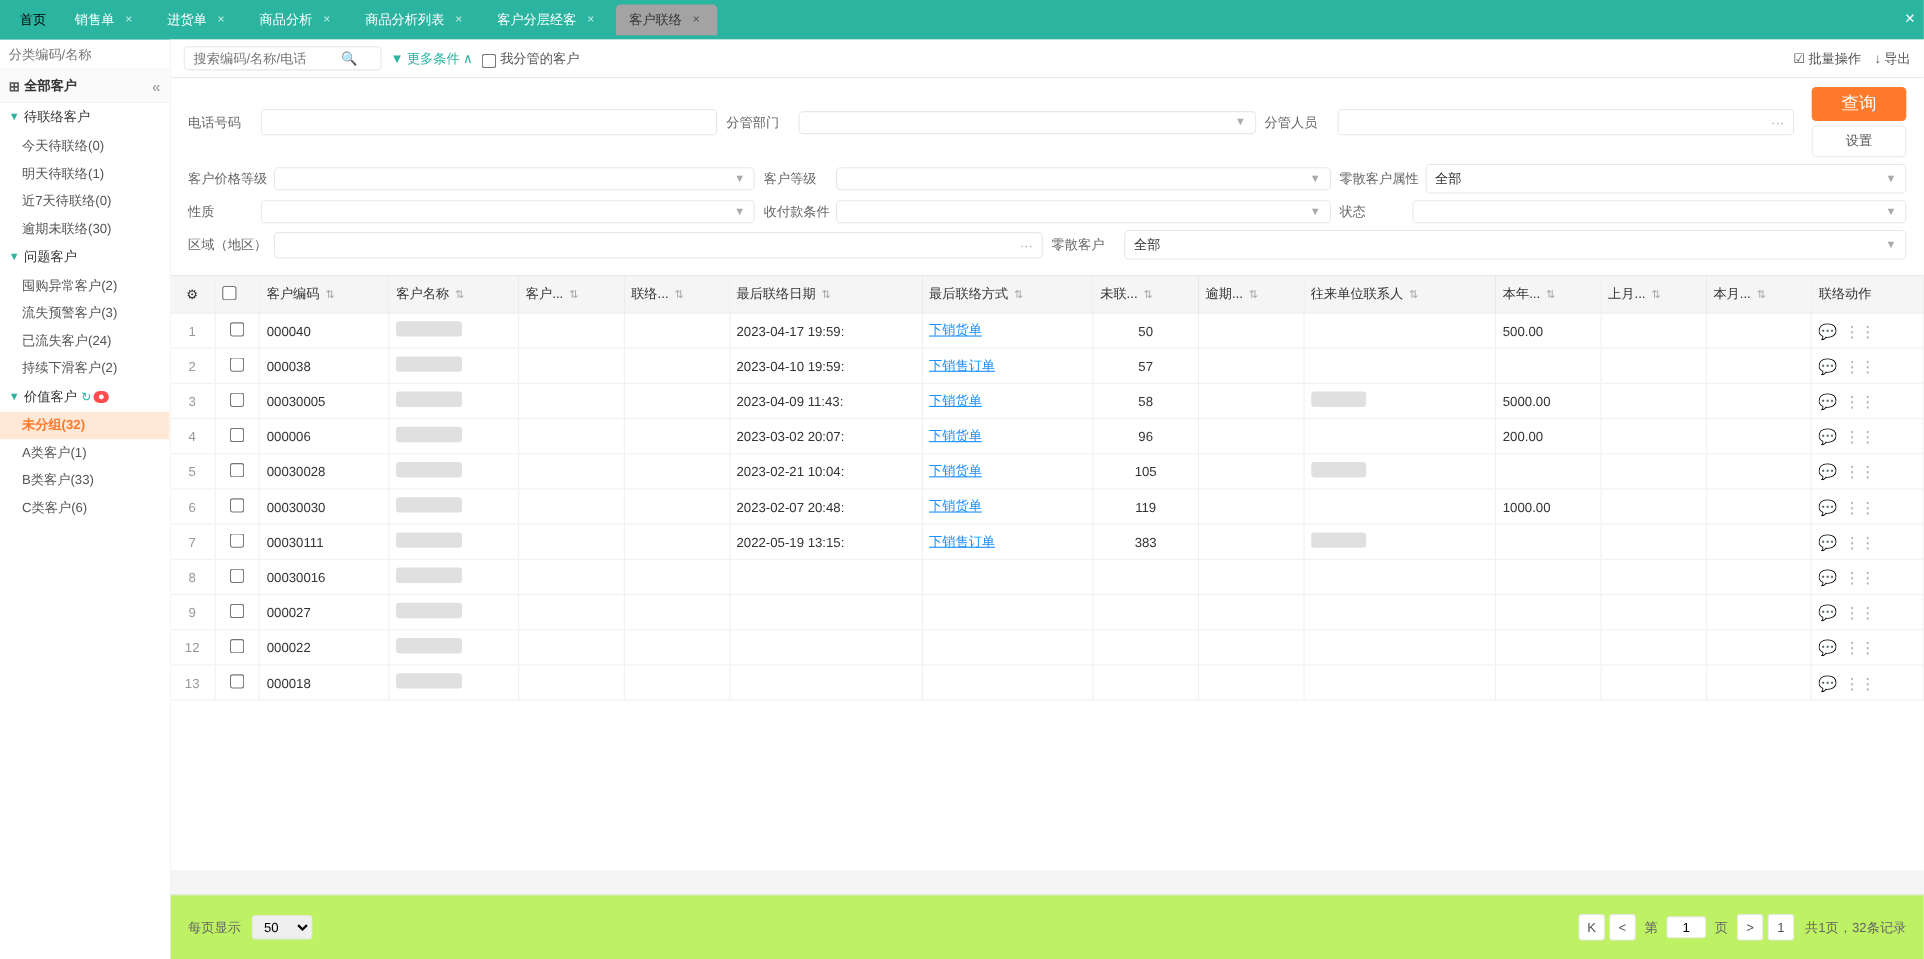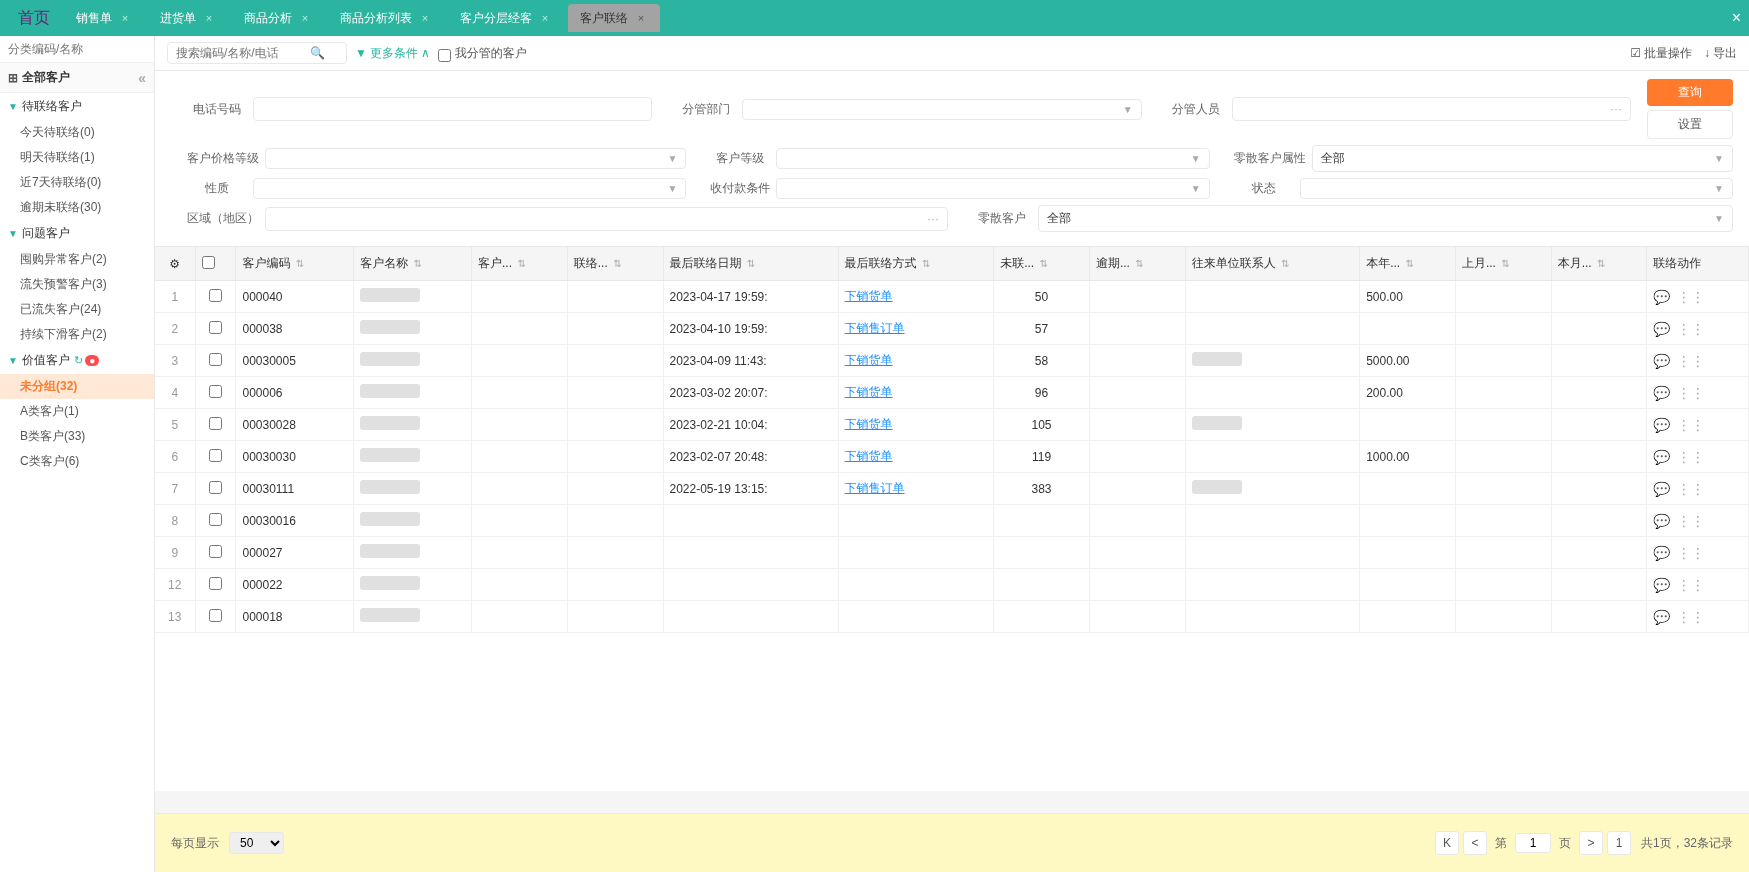--- a/index.html
+++ b/index.html
@@ -29,23 +29,23 @@
     .nav-tab.active { background: #a3a3a3; color: #333; }
     .nav-tab .close-x {
       font-size: 11px;
       opacity: 0.7;
       width: 14px;
       height: 14px;
       display: flex; align-items: center; justify-content: center;
       border-radius: 50%;
     }
     .nav-home {
-      color: #701a75;
+      color: #000000;
       padding: 0 10px;
-      font-size: 16px;
+      font-size: 12px;
       cursor: pointer;
     }
     .top-nav-right {
       margin-left: auto;
       color: #fff;
       font-size: 16px;
       cursor: pointer;
     }
 
     
@@ -206,23 +206,22 @@
     .filter-field {
       display: flex;
       align-items: center;
       flex: 1;
       gap: 6px;
     }
     .filter-label {
       color: #666;
       white-space: nowrap;
       min-width: 60px;
-      text-align: center;
-      font-size: 12px;
-      margin-left: 16px;
+      text-align: left;
+      font-size: 12px;
     }
     .filter-input {
       flex: 1;
       border: 1px solid #e8e8e8;
       border-radius: 4px;
       padding: 4px 8px;
       font-size: 12px;
       outline: none;
       color: #333;
       background: #fff;
@@ -248,21 +247,21 @@
       gap: 4px;
       margin-left: 8px;
     }
     .btn-query {
       background: #ff7a2b;
       color: #fff;
       border: none;
       border-radius: 4px;
       padding: 5px 14px;
       cursor: pointer;
-      font-size: 12px;
+      font-size: 16px;
     }
     .btn-reset {
       background: #fff;
       color: #555;
       border: 1px solid #e8e8e8;
       border-radius: 4px;
       padding: 5px 30px;
       cursor: pointer;
       font-size: 12px;
     }
@@ -332,21 +331,21 @@
       color: #aaa;
       cursor: pointer;
       font-size: 14px;
     }
 
     
     .table-footer {
       display: flex;
       align-items: center;
       padding: 17px 16px;
-      background: #fef9c3;
+      background: #bef264;
       border-top: 1px solid #e8e8e8;
       gap: 10px;
       margin-top: 22px;
     }
     .footer-label { color: #666; }
     .page-size-select {
       border: 1px solid #e8e8e8;
       border-radius: 3px;
       padding: 2px 6px;
       font-size: 12px;

